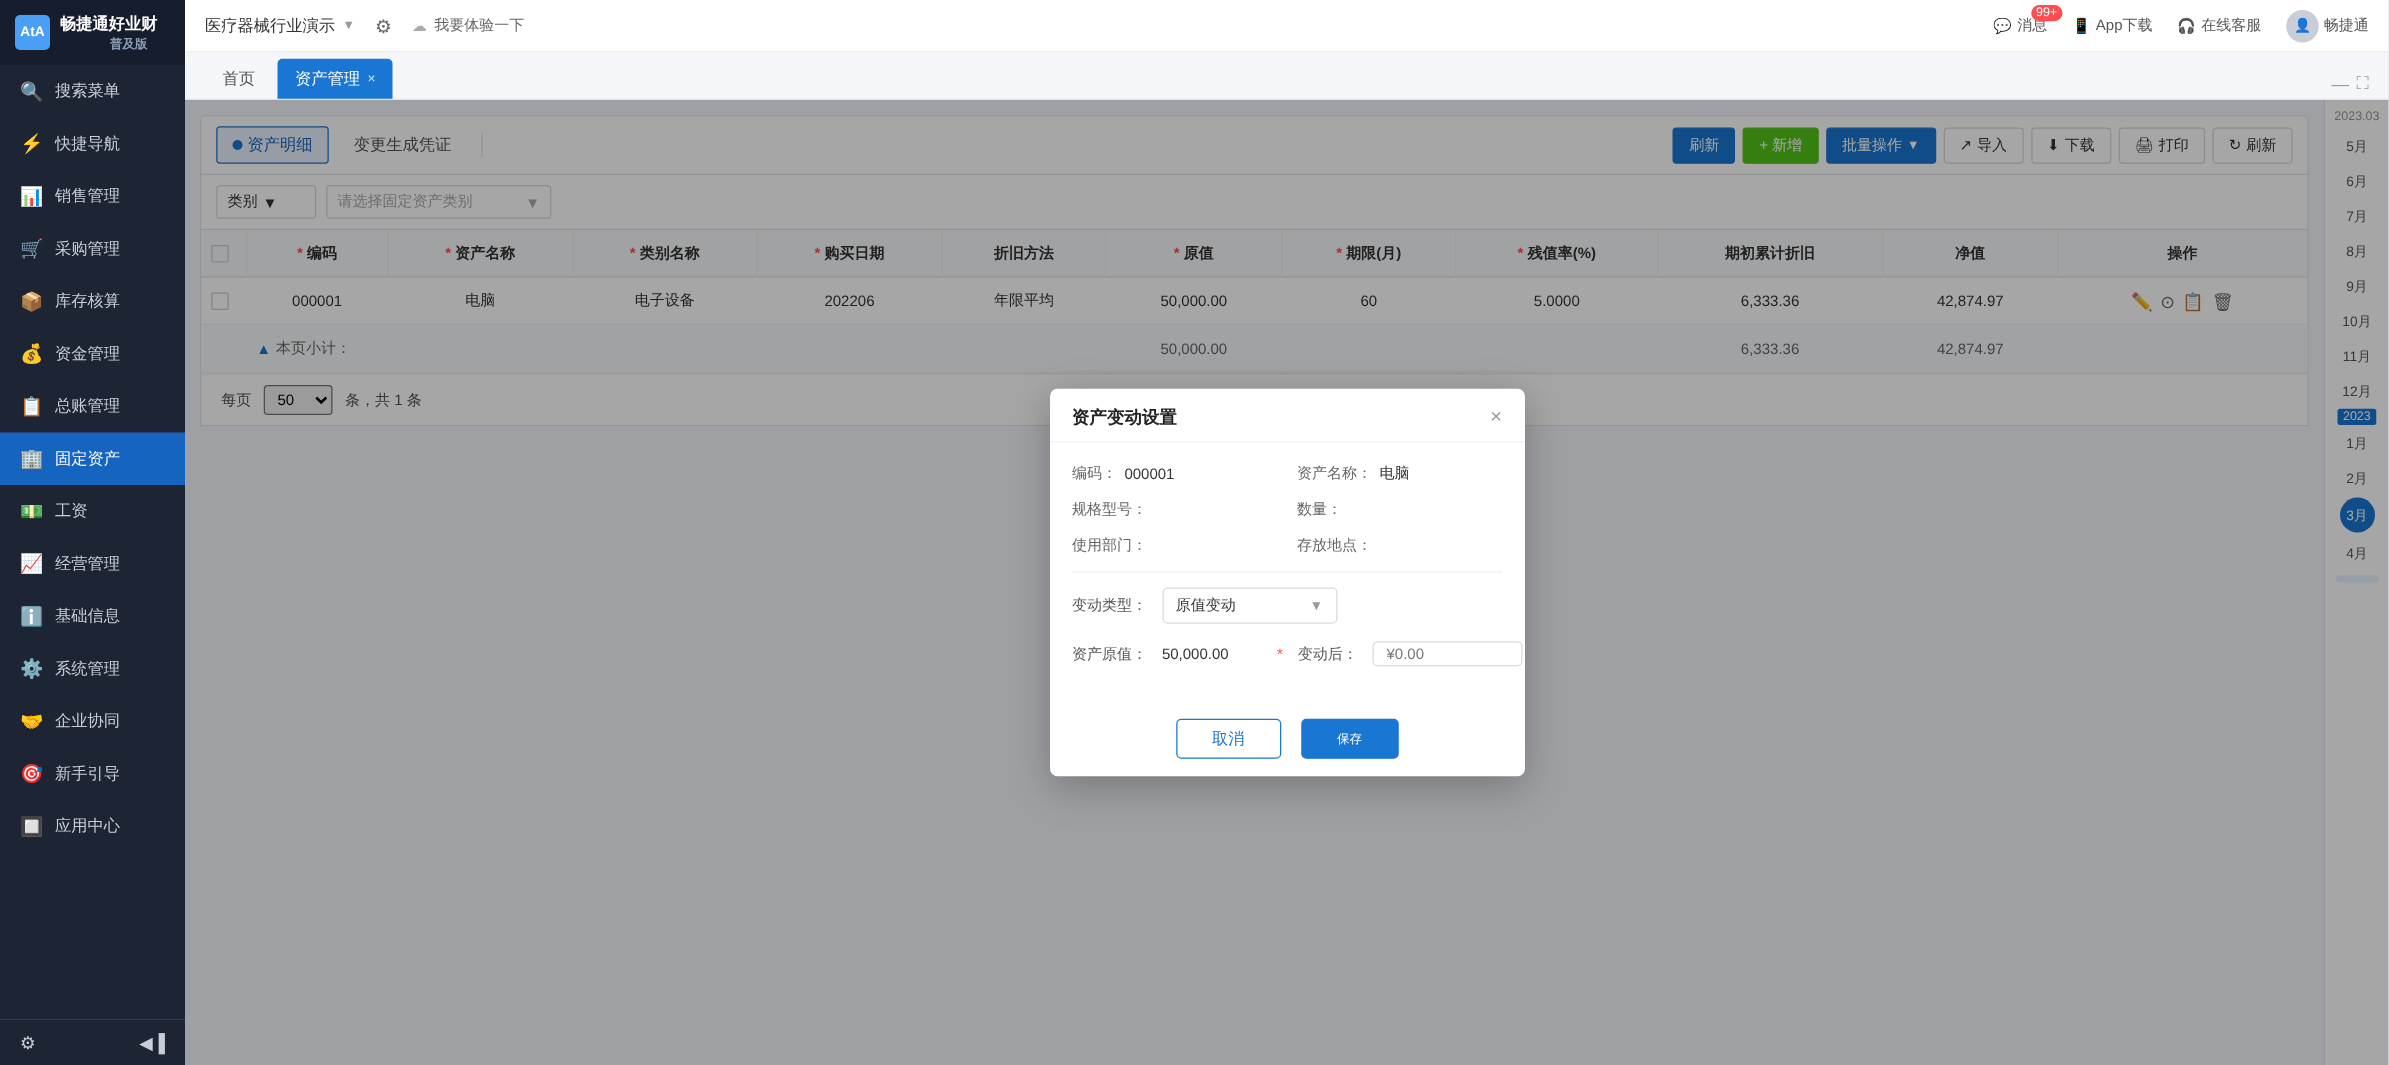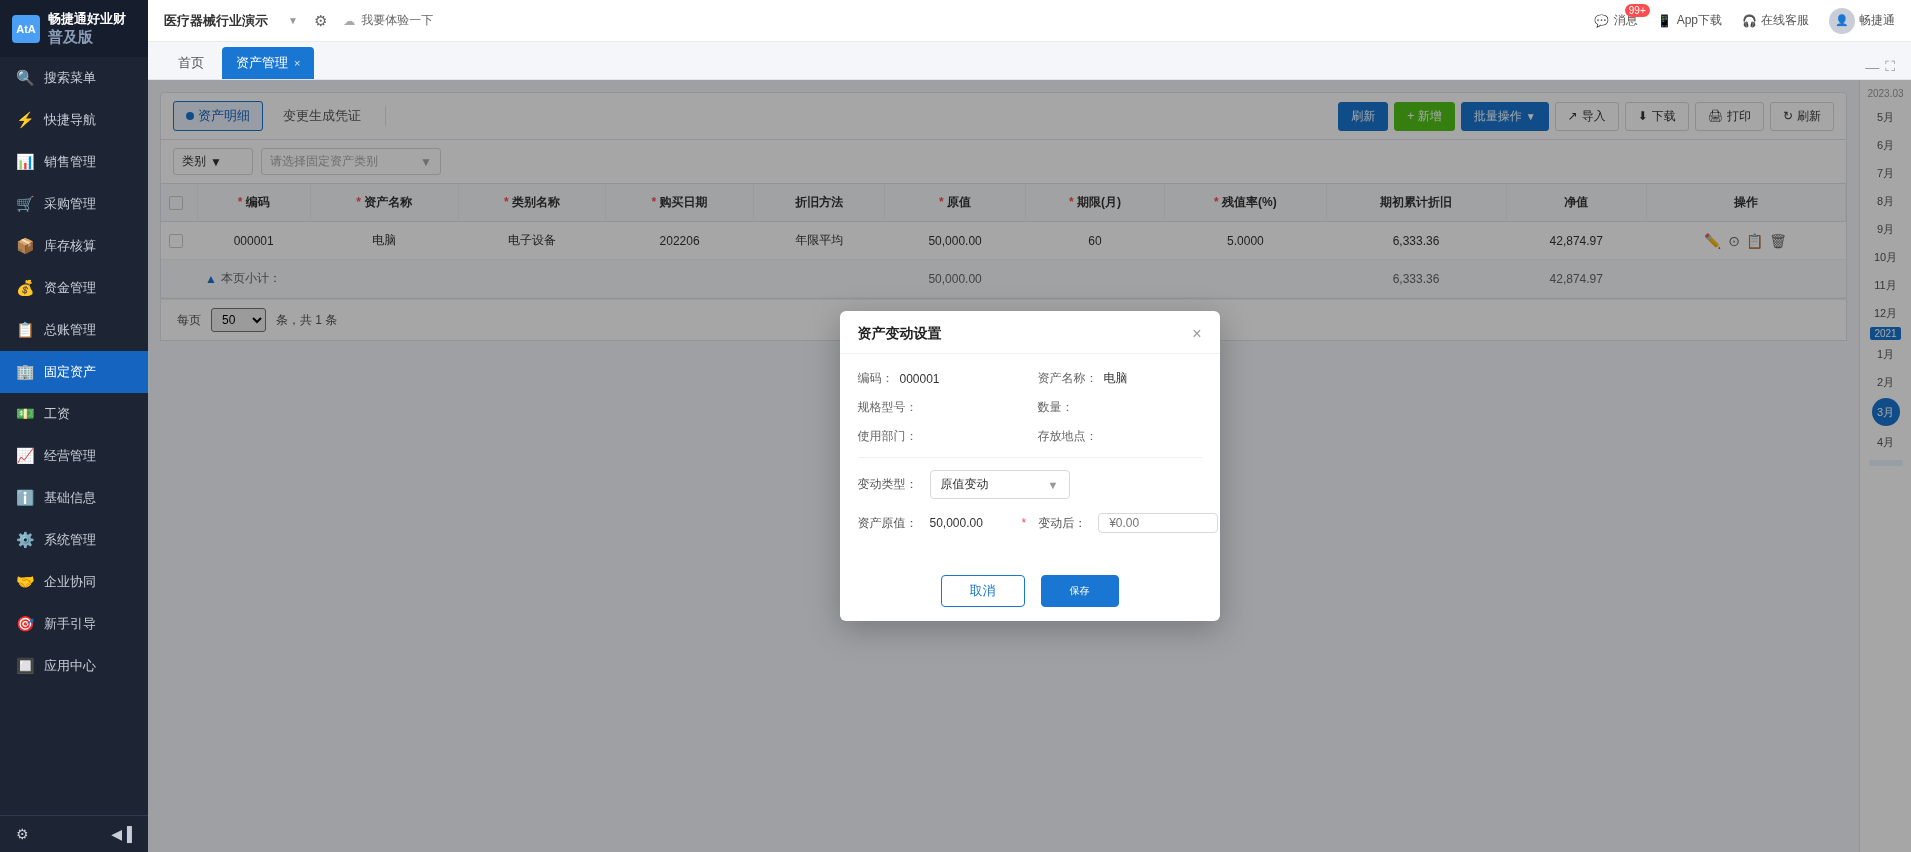--- a/index.html
+++ b/index.html
@@ -26,21 +26,21 @@
       font-weight: bold;
       min-height: 52px;
     }
     .sidebar-logo .logo-icon {
       width: 28px; height: 28px;
       background: #4a9ff5;
       border-radius: 4px;
       display: flex; align-items: center; justify-content: center;
       font-size: 11px; color: #fff; font-weight: bold;
     }
-    .sidebar-logo .logo-sub { font-size: 15px; color: #8a9bb5; }
+    .sidebar-logo .logo-sub { font-size: 10px; color: #8a9bb5; margin-left: 40px; }
     .sidebar-nav { flex: 1; overflow-y: auto; }
     .sidebar-item {
       display: flex;
       align-items: center;
       gap: 10px;
       padding: 12px 16px;
       cursor: pointer;
       color: #c8cdd8;
       font-size: 13px;
       transition: background 0.2s;
@@ -70,22 +70,22 @@
       background: #fff;
       border-bottom: 1px solid #e8eaec;
       padding: 0 16px;
       height: 42px;
       display: flex;
       align-items: center;
       gap: 16px;
       flex-shrink: 0;
     }
     .topbar-company {
-      display: flex; align-items: center; gap: 20px;
-      color: #333; font-size: 13px; cursor: pointer; font-weight: bold;
+      display: flex; align-items: center; gap: 6px;
+      color: #333; font-size: 13px; cursor: pointer;
     }
     .topbar-company .arrow { color: #999; font-size: 10px; }
     .topbar-gear { color: #666; cursor: pointer; font-size: 15px; }
     .topbar-tip {
       display: flex; align-items: center; gap: 6px;
       color: #666; font-size: 12px; cursor: pointer;
     }
     .topbar-tip .tip-icon { color: #aaa; }
     .topbar-right {
       margin-left: auto;
@@ -669,21 +669,21 @@
     <div class="calendar-panel">
       <div class="cal-year">2023.03</div>
       <div class="cal-month">5月</div>
       <div class="cal-month">6月</div>
       <div class="cal-month">7月</div>
       <div class="cal-month">8月</div>
       <div class="cal-month">9月</div>
       <div class="cal-month">10月</div>
       <div class="cal-month">11月</div>
       <div class="cal-month">12月</div>
-      <div class="cal-year" style="background:#1976d2;color:#fff;border-radius:2px;padding:1px 4px;font-size:10px;">2021</div>
+      <div class="cal-year" style="background:#1976d2;color:#fff;border-radius:2px;padding:1px 4px;font-size:10px;">2023</div>
       <div class="cal-month">1月</div>
       <div class="cal-month">2月</div>
       <div class="cal-month active">3月</div>
       <div class="cal-month">4月</div>
       <div style="width:34px;height:6px;background:#e8f4ff;border-radius:2px;margin:4px 0;"></div>
     </div>
 
     <div class="overlay">
       <div class="dialog">
         <div class="dialog-header">

